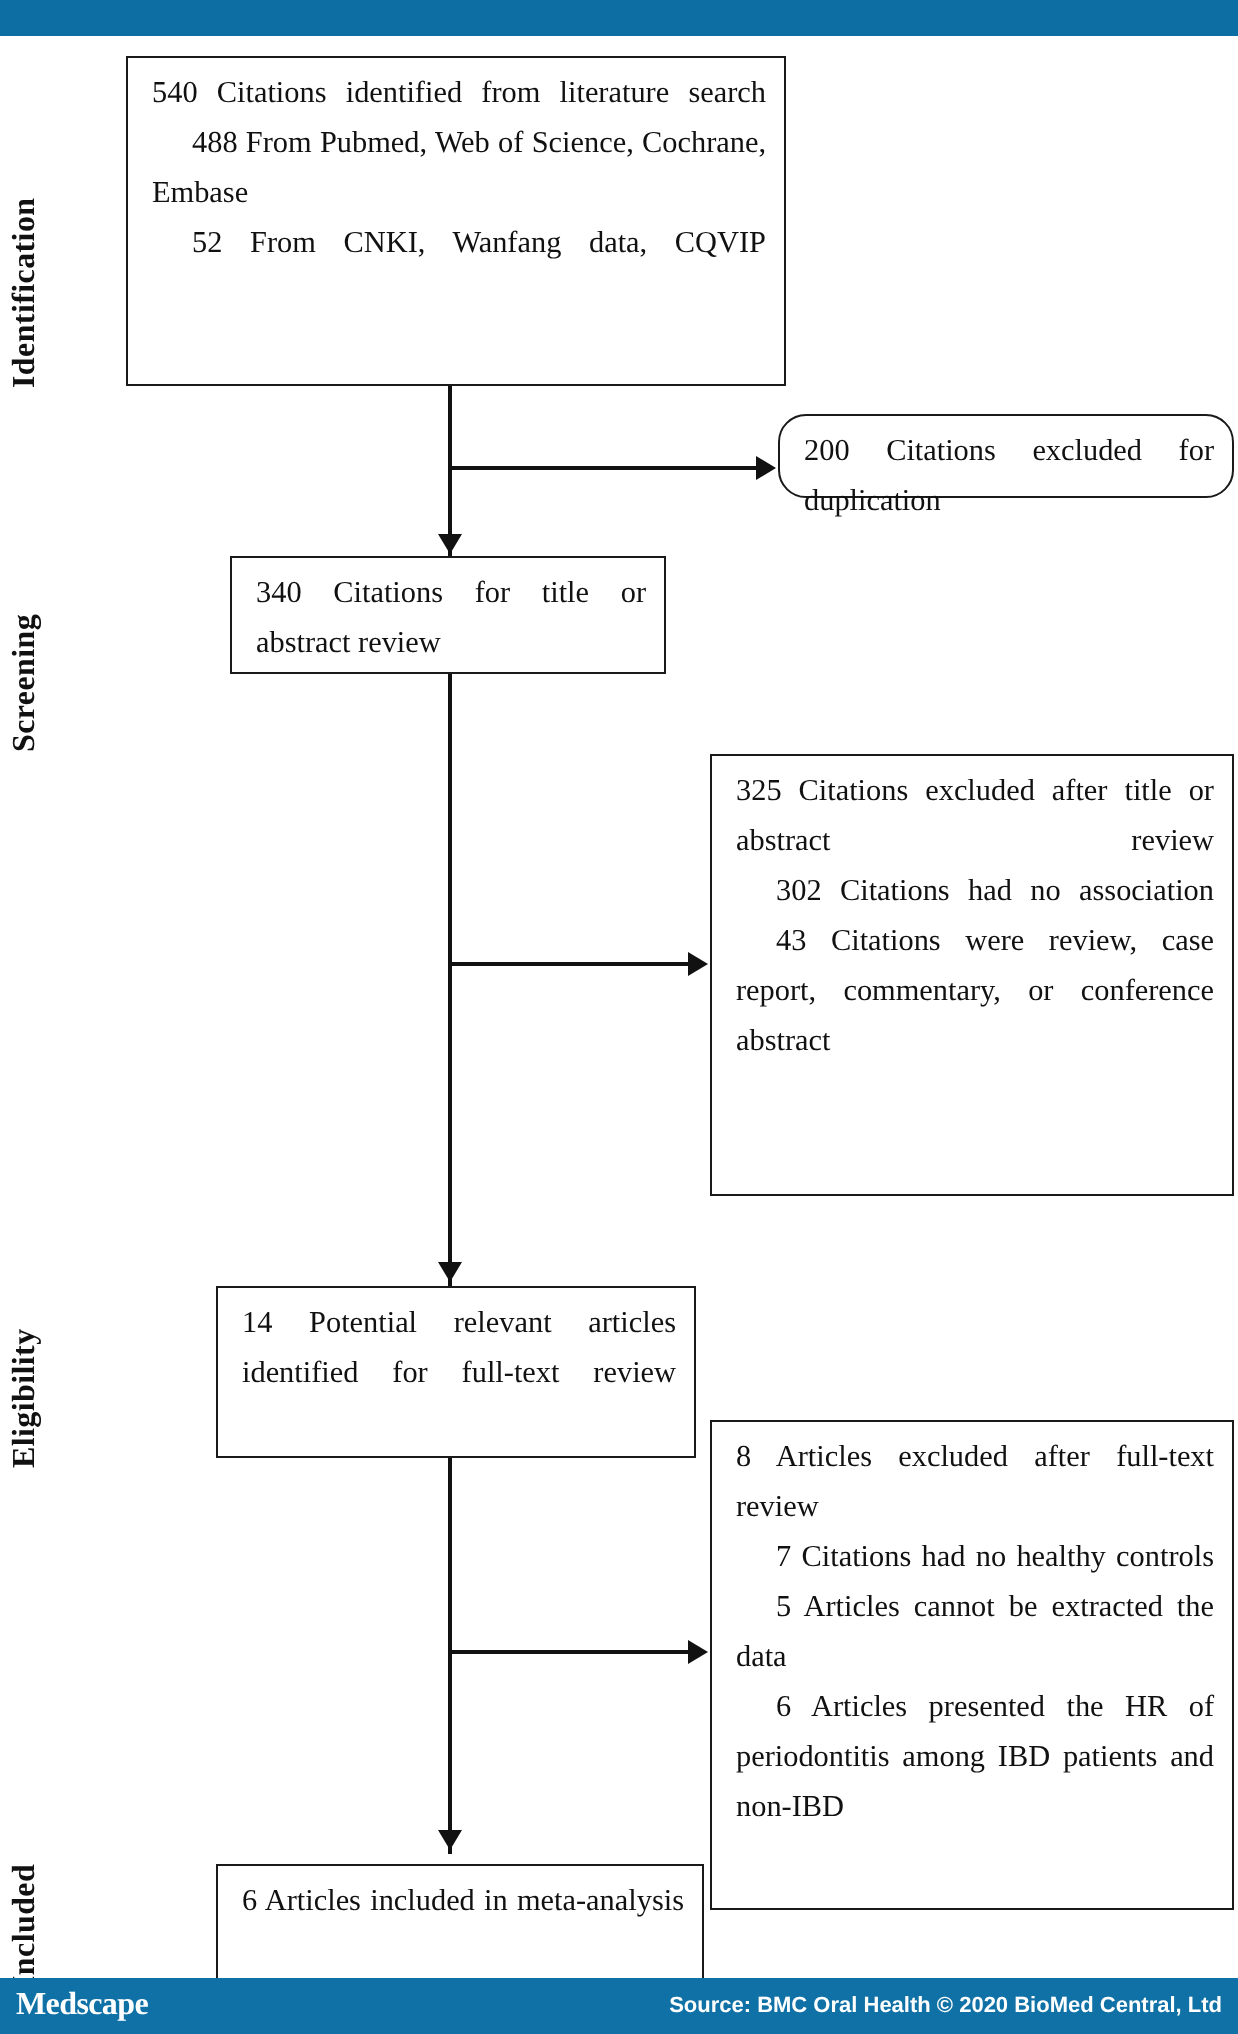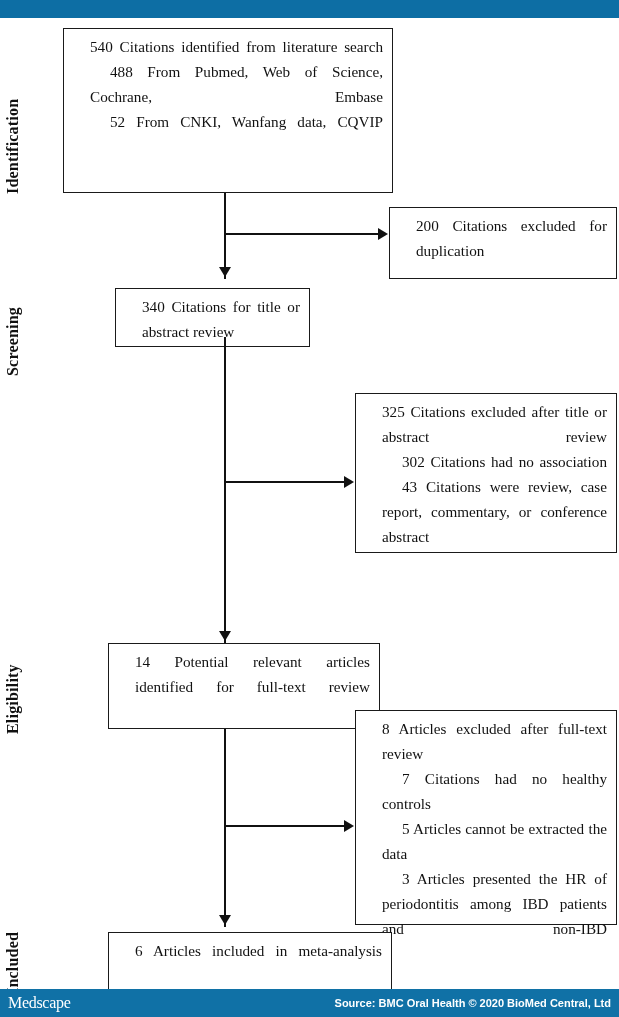--- a/index.html
+++ b/index.html
@@ -28,21 +28,21 @@
     left: 0; top: 989px;
     width: 619px; height: 28px;
     background: #1071a6;
   }
   .brand {
     position: absolute;
     left: 8px; top: 993px;
     color: #ffffff;
     font-family: "Liberation Serif", serif;
     font-size: 16px;
-    font-weight: 400;
+    font-weight: 700;
     letter-spacing: -0.3px;
     line-height: 20px;
   }
   .source {
     position: absolute;
     right: 8px; top: 996px;
     color: #ffffff;
     font-family: Liberation Sans, sans-serif;
     font-size: 11px;
     font-weight: 700;
@@ -66,21 +66,21 @@
   
   .box {
     position: absolute;
     box-sizing: border-box;
     border: 1.4px solid #1a1a1a;
     background: #ffffff;
     font-family: "Liberation Serif", serif;
     font-size: 15.2px;
     color: #111111;
     line-height: 25px;
-    padding: 5px 9px 5px 26px;
+    padding: 5px 9px 5px 12px;
     text-align: justify;
     text-justify: inter-word;
   }
   .box p {
     margin: 0;
     text-align: justify;
     text-align-last: left;
   }
   .box p.just {
     text-align: justify;
@@ -136,58 +136,58 @@
     <p class="just indent">488 From Pubmed, Web of Science, Cochrane, Embase</p>
     <p class="just indent">52 From CNKI, Wanfang data, CQVIP</p>
   </div>
 
   <div class="vline" style="left:224px; top:193px; height:86px;"></div>
   <div class="arrow-down" style="left:219px; top:267px;"></div>
 
   <div class="hline" style="left:224px; top:233px; width:156px;"></div>
   <div class="arrow-right" style="left:378px; top:228px;"></div>
 
-  <div class="box" style="left:389px; top:207px; width:228px; height:72px;">
+  <div class="box" style="left:389px; top:207px; width:228px; height:42px;border-radius:14px;">
     <p>200 Citations excluded for duplication</p>
   </div>
 
-  <div class="box" style="left:115px; top:288px; width:195px; height:59px;">
+  <div class="box" style="left:115px; top:278px; width:218px; height:59px;">
     <p>340 Citations for title or abstract review</p>
   </div>
 
   <div class="vline" style="left:224px; top:337px; height:306px;"></div>
   <div class="arrow-down" style="left:219px; top:631px;"></div>
 
   <div class="hline" style="left:224px; top:481px; width:122px;"></div>
   <div class="arrow-right" style="left:344px; top:476px;"></div>
 
-  <div class="box" style="left:355px; top:377px; width:262px; height:160px;margin-top:16px;">
+  <div class="box" style="left:355px; top:377px; width:262px; height:221px;">
     <p class="just">325 Citations excluded after title or abstract review</p>
     <p class="just indent">302 Citations had no association</p>
     <p class="just indent">43 Citations were review, case report, commentary, or conference abstract</p>
   </div>
 
-  <div class="box" style="left:108px; top:643px; width:272px; height:86px;">
+  <div class="box" style="left:108px; top:643px; width:240px; height:86px;">
     <p class="just">14 Potential relevant articles identified for full-text review</p>
   </div>
 
   <div class="vline" style="left:224px; top:729px; height:198px;"></div>
   <div class="arrow-down" style="left:219px; top:915px;"></div>
 
   <div class="hline" style="left:224px; top:825px; width:122px;"></div>
   <div class="arrow-right" style="left:344px; top:820px;"></div>
 
-  <div class="box" style="left:355px; top:710px; width:262px; height:215px;">
+  <div class="box" style="left:355px; top:710px; width:262px; height:245px;">
     <p class="just">8 Articles excluded after full-text review</p>
     <p class="just indent">7 Citations had no healthy controls</p>
     <p class="just indent">5 Articles cannot be extracted the data</p>
-    <p class="just indent">3 Articles presented the HR of periodontitis among IBD patients and non-IBD</p>
+    <p class="just indent">6 Articles presented the HR of periodontitis among IBD patients and non-IBD</p>
   </div>
 
-  <div class="box" style="left:108px; top:932px; width:284px; height:60px;">
+  <div class="box" style="left:108px; top:932px; width:244px; height:60px;">
     <p class="just">6 Articles included in meta-analysis</p>
   </div>
 
   <div class="footerbar"></div>
   <div class="brand">Medscape</div>
   <div class="source">Source: BMC Oral Health © 2020 BioMed Central, Ltd</div>
 
 </div>
 
 </body></html>

